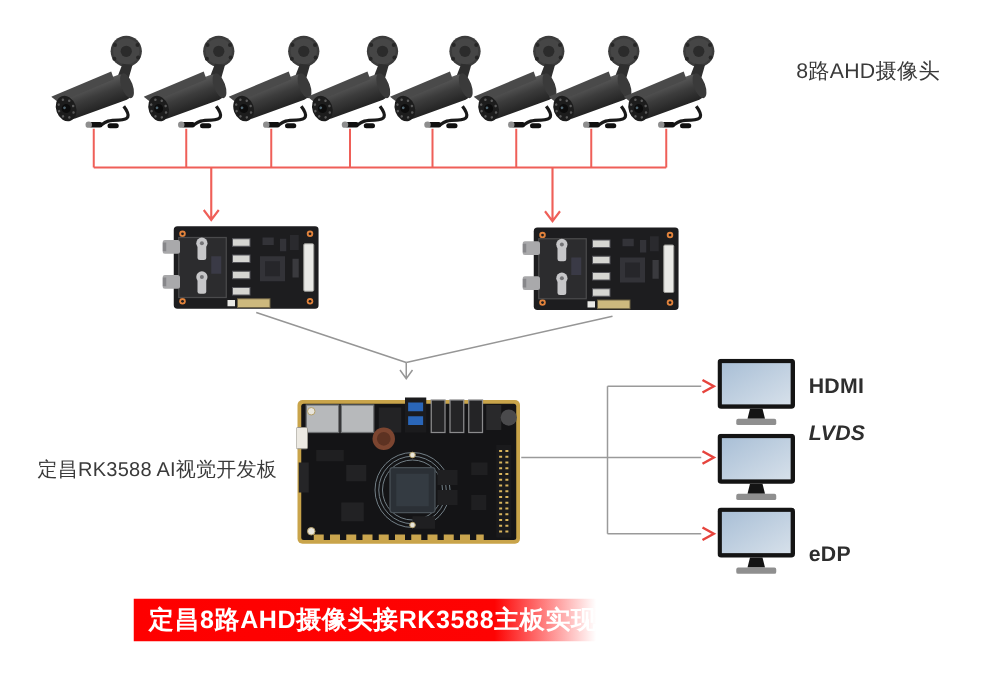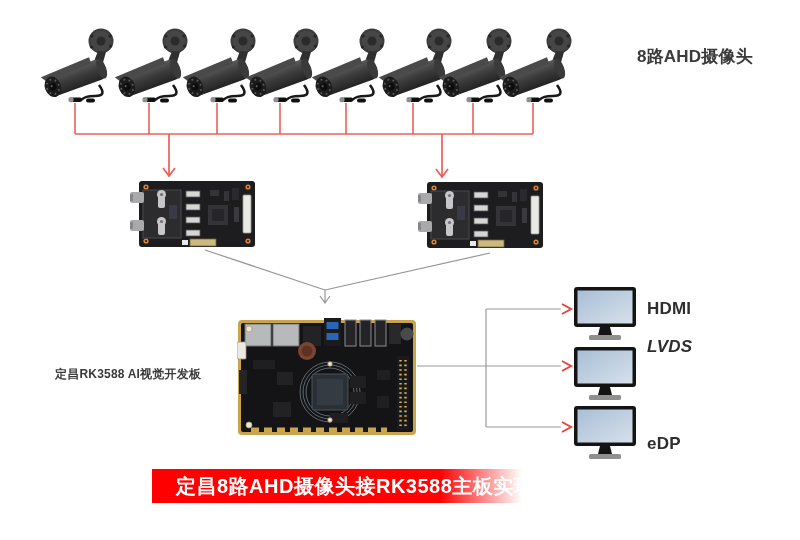--- a/index.html
+++ b/index.html
@@ -2,35 +2,35 @@
 <html><head>
 <meta charset="utf-8">
 <style>
   html,body{margin:0;padding:0;background:#ffffff;}
   #canvas{
     position:relative;width:800px;height:540px;background:#ffffff;overflow:hidden;
     font-family:"Liberation Sans","DejaVu Sans",sans-serif;
   }
   svg.part{position:absolute;display:block;}
   .lbl{
-    position:absolute;color:#3a3a3a;font-size:17px;font-weight:700;
+    position:absolute;color:#3a3a3a;font-size:17px;font-weight:400;
     white-space:nowrap;letter-spacing:0.2px;
   }
   .lbl-cameras{left:637px;top:45px;}
   .lbl-adapter{left:565px;top:208px;}
-  .lbl-mainboard{left:55px;top:366px;font-size:12px;}
+  .lbl-mainboard{left:30px;top:366px;font-size:16px;}
   .lbl-display{left:647px;font-weight:600;font-size:17px;color:#2e2e2e;}
   .lbl-hdmi{top:299px;}
   .lbl-lvds{top:337px;font-style:italic;}
   .lbl-edp{top:434px;}
   #banner{
-    position:absolute;left:107px;top:469px;width:370px;height:34px;box-sizing:border-box;
+    position:absolute;left:107px;top:479px;width:370px;height:34px;box-sizing:border-box;
     background:linear-gradient(90deg,#fe0000 0%,#fe0303 78%,rgba(254,40,40,0) 100%);
-    color:#ffffff;font-size:20px;font-weight:bold;line-height:34px;padding-left:24px;
-    white-space:nowrap;letter-spacing:0.5px;margin-left:45px;
+    color:#ffffff;font-size:20px;font-weight:bold;line-height:34px;padding-left:12px;
+    white-space:nowrap;letter-spacing:0.5px;
   }
   #wires{position:absolute;left:0;top:0;pointer-events:none;}
 </style>
 </head>
 <body>
 
 <div id="canvas">
 
   <svg width="0" height="0" style="position:absolute" aria-hidden="true">
     <defs>

